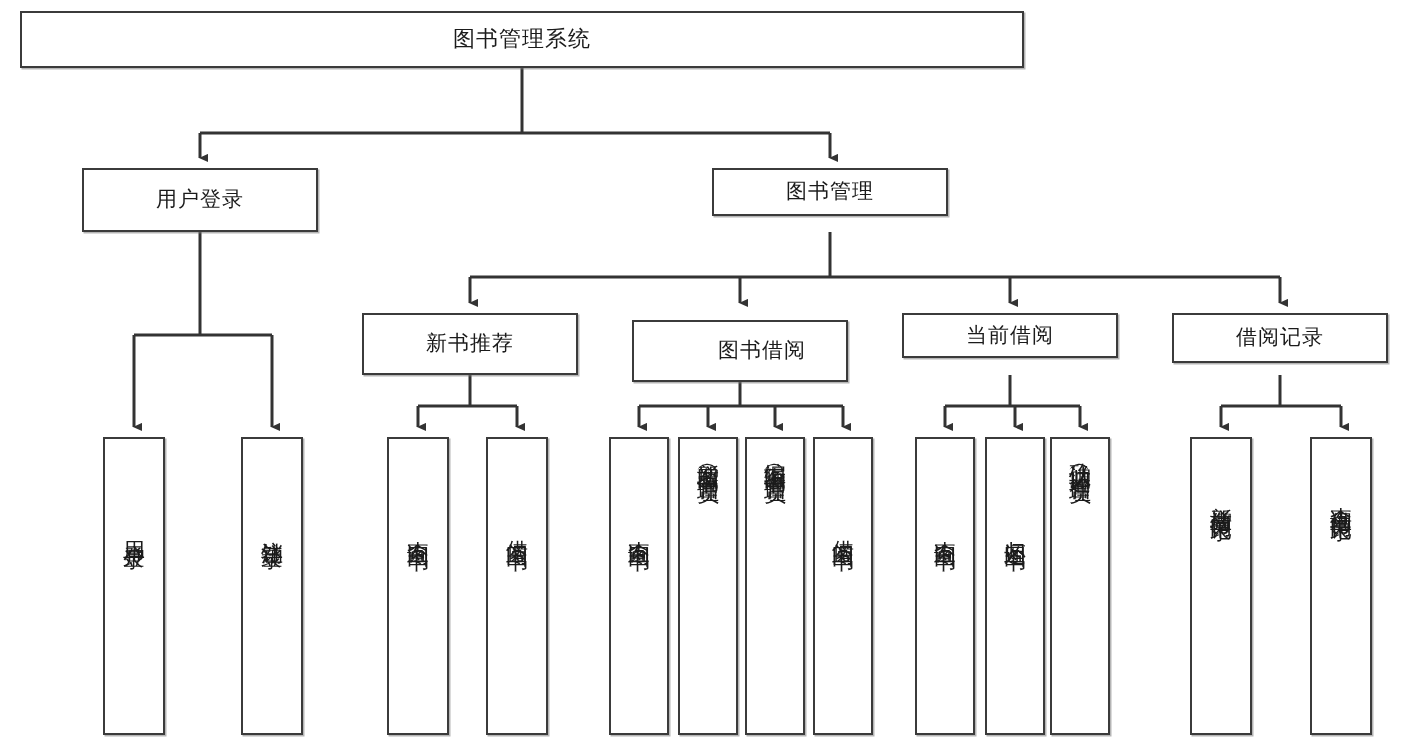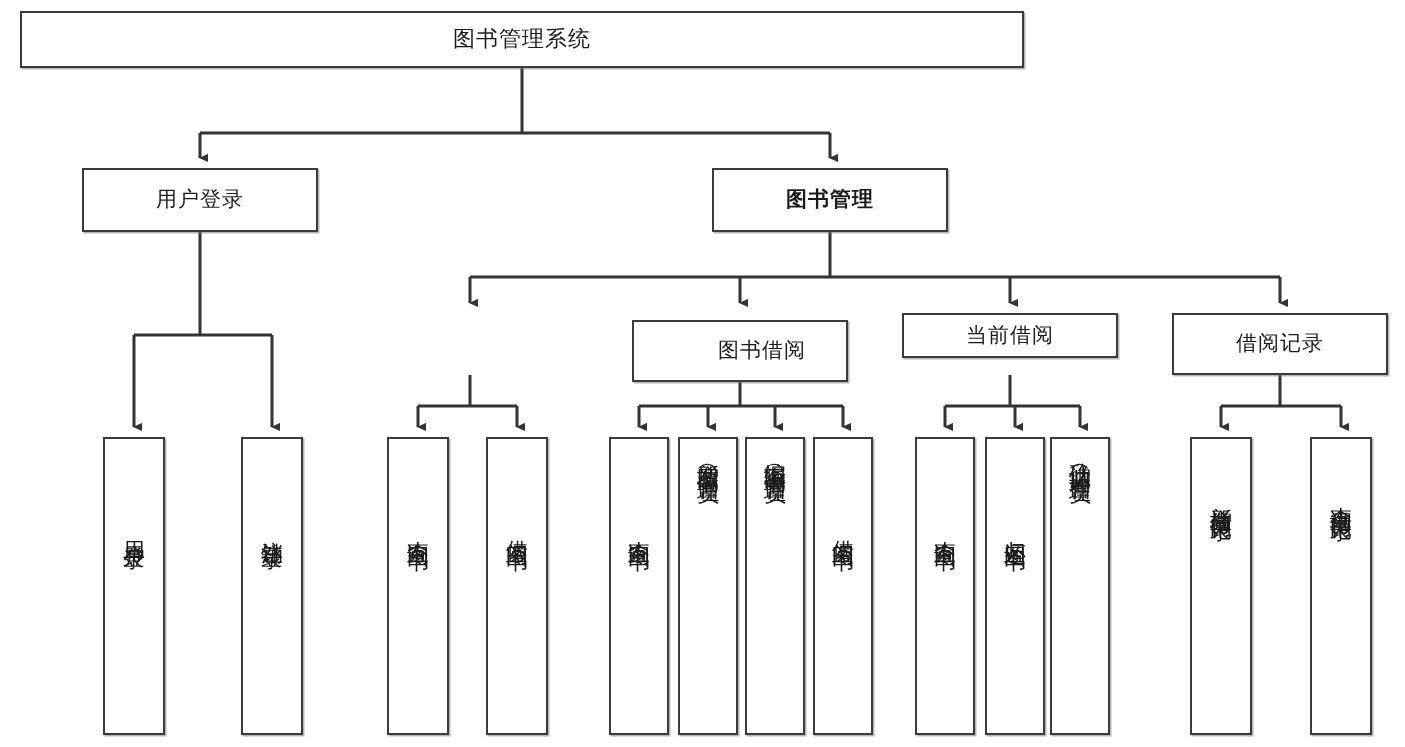--- a/index.html
+++ b/index.html
@@ -117,31 +117,34 @@
     </g>
   </svg>
 
   <div class="node root" style="left:20px;top:11px;width:1004px;height:57px;">
     <span class="lbl">图书管理系统</span>
   </div>
 
   <div class="node lvl2" style="left:82px;top:168px;width:236px;height:64px;">
     <span class="lbl">用户登录</span>
   </div>
-  <div class="node lvl2" style="left:712px;top:168px;width:236px;height:64px;font-weight:bold;">
+  <div class="node lvl2" style="left:712px;top:168px;width:236px;height:48px;">
     <span class="lbl">图书管理</span>
   </div>
 
+  <div class="node lvl3" style="left:362px;top:313px;width:216px;height:62px;">
+    <span class="lbl">新书推荐</span>
+  </div>
   <div class="node lvl3" style="left:632px;top:320px;width:216px;height:62px;padding-left:44px;">
     <span class="lbl">图书借阅</span>
   </div>
   <div class="node lvl3" style="left:902px;top:313px;width:216px;height:45px;">
     <span class="lbl">当前借阅</span>
   </div>
-  <div class="node lvl3" style="left:1172px;top:313px;width:216px;height:62px;">
+  <div class="node lvl3" style="left:1172px;top:313px;width:216px;height:50px;">
     <span class="lbl">借阅记录</span>
   </div>
 
   <div class="node leaf mid" style="left:103px;top:437px;width:62px;height:298px;">
     <span class="lbl">用户登录</span>
   </div>
   <div class="node leaf mid" style="left:241px;top:437px;width:62px;height:298px;">
     <span class="lbl">注销登录</span>
   </div>
 

